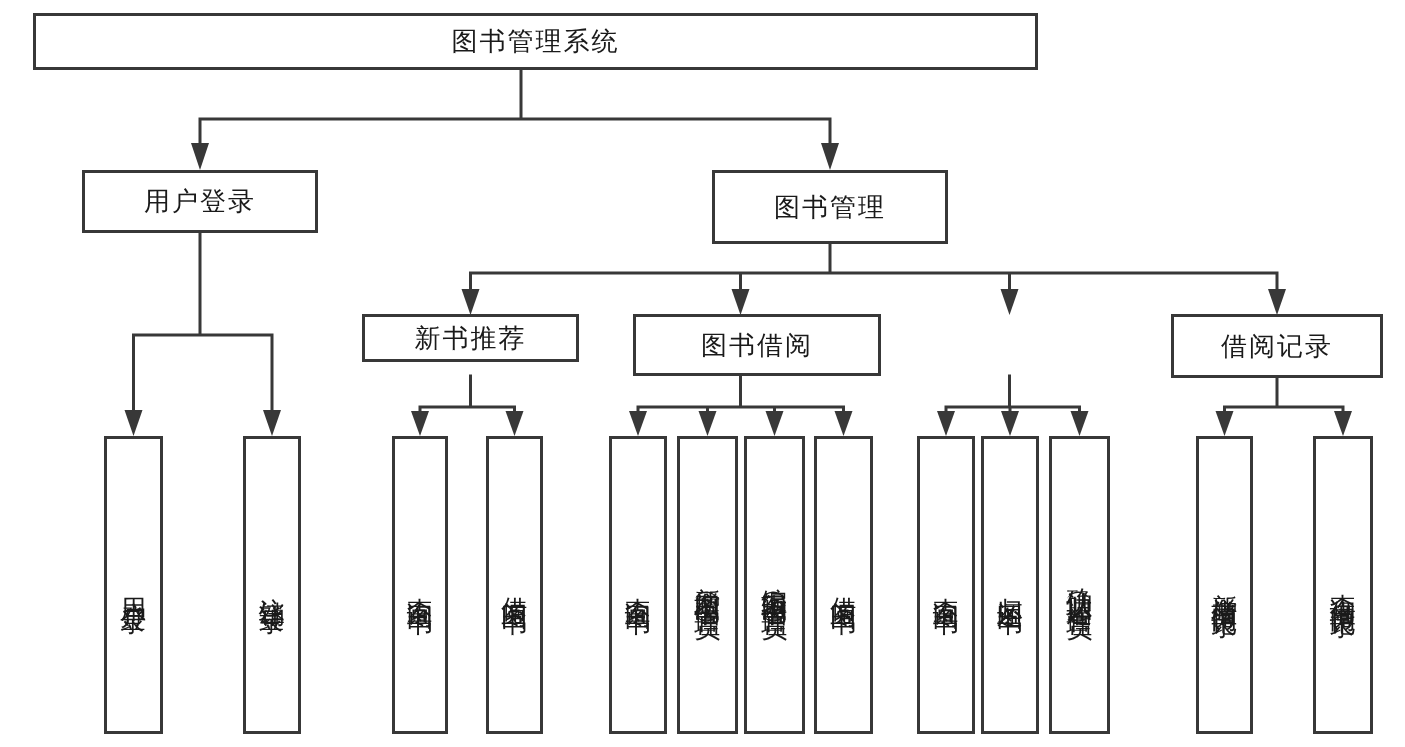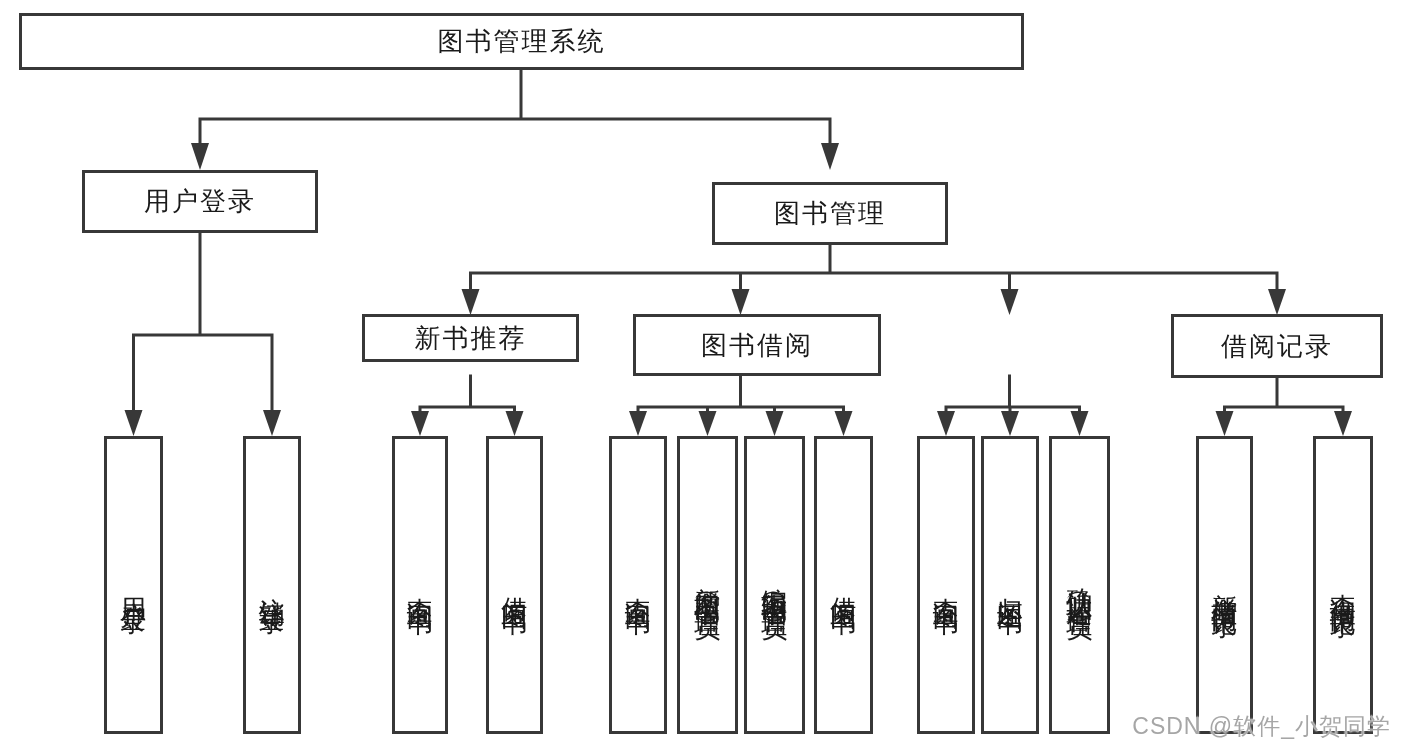--- a/index.html
+++ b/index.html
@@ -72,24 +72,24 @@
       <path d="M765.5 411 H783.5 L774.5 436 Z"></path>
       <path d="M834.5 411 H852.5 L843.5 436 Z"></path>
       <path d="M937 411 H955 L946 436 Z"></path>
       <path d="M1001 411 H1019 L1010 436 Z"></path>
       <path d="M1070.5 411 H1088.5 L1079.5 436 Z"></path>
       <path d="M1215.5 411 H1233.5 L1224.5 436 Z"></path>
       <path d="M1334 411 H1352 L1343 436 Z"></path>
     </g>
   </svg>
 
-  <div class="box" style="left:19px;top:13px;width:1005px;height:57px">图书管理系统</div>
+  <div class="box" style="left:33px;top:13px;width:1005px;height:57px">图书管理系统</div>
 
   <div class="box" style="left:82px;top:170px;width:236px;height:63px">用户登录</div>
-  <div class="box" style="left:712px;top:182px;width:236px;height:63px">图书管理</div>
+  <div class="box" style="left:712px;top:170px;width:236px;height:74px">图书管理</div>
 
   <div class="box" style="left:362px;top:314px;width:217px;height:48px">新书推荐</div>
   <div class="box" style="left:633px;top:314px;width:248px;height:62px">图书借阅</div>
   <div class="box" style="left:1171px;top:314px;width:212px;height:64px">借阅记录</div>
 
   <div class="box vbox" style="left:104px;top:436px;width:59px;height:298px">用户登录</div>
   <div class="box vbox" style="left:243px;top:436px;width:58px;height:298px">注销登录</div>
 
   <div class="box vbox" style="left:392px;top:436px;width:56px;height:298px">查询图书</div>
   <div class="box vbox" style="left:486px;top:436px;width:57px;height:298px">借阅图书</div>
@@ -99,14 +99,13 @@
   <div class="box vbox" style="left:744px;top:436px;width:61px;height:298px">编辑图书（管理员）</div>
   <div class="box vbox" style="left:814px;top:436px;width:59px;height:298px">借阅图书</div>
 
   <div class="box vbox" style="left:917px;top:436px;width:58px;height:298px">查询图书</div>
   <div class="box vbox" style="left:981px;top:436px;width:58px;height:298px">归还图书</div>
   <div class="box vbox" style="left:1049px;top:436px;width:61px;height:298px">确认归还（管理员）</div>
 
   <div class="box vbox" style="left:1196px;top:436px;width:57px;height:298px">新增借阅记录</div>
   <div class="box vbox" style="left:1313px;top:436px;width:60px;height:298px">查询借阅记录</div>
 
-  <div class="watermark">CSDN @软件_小贺同学</div>
 </div>
 
 </body></html>

